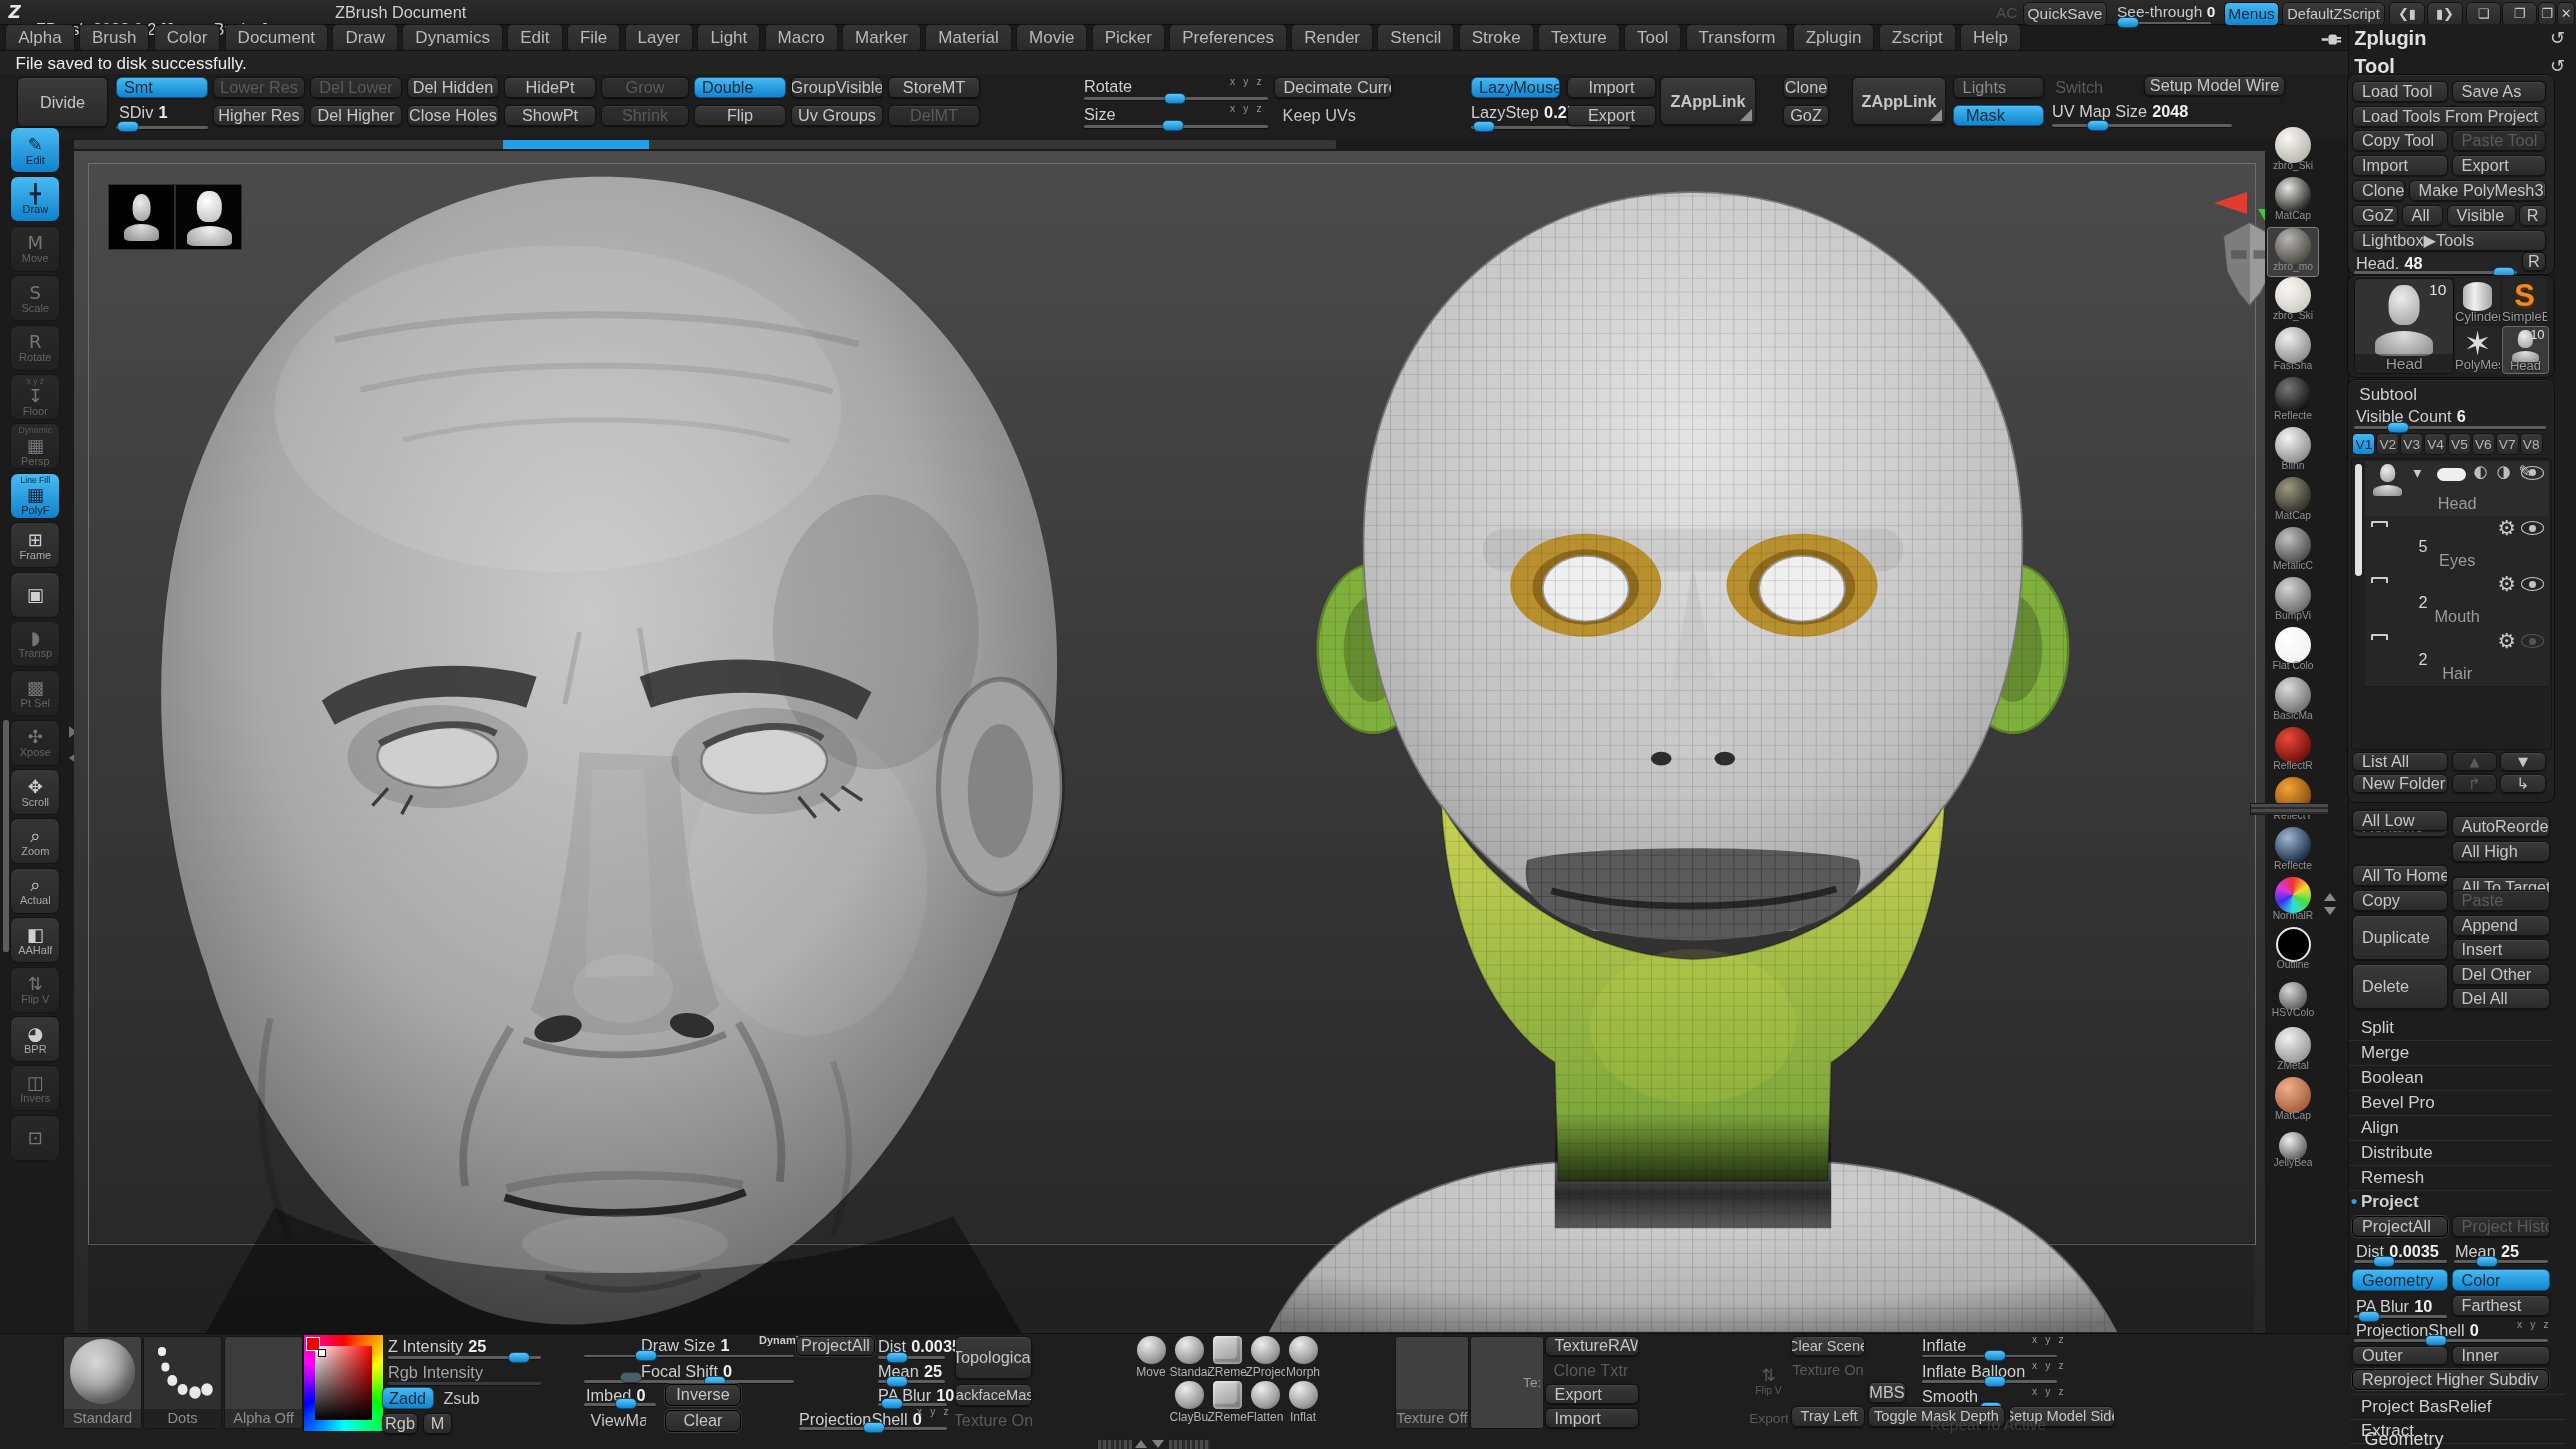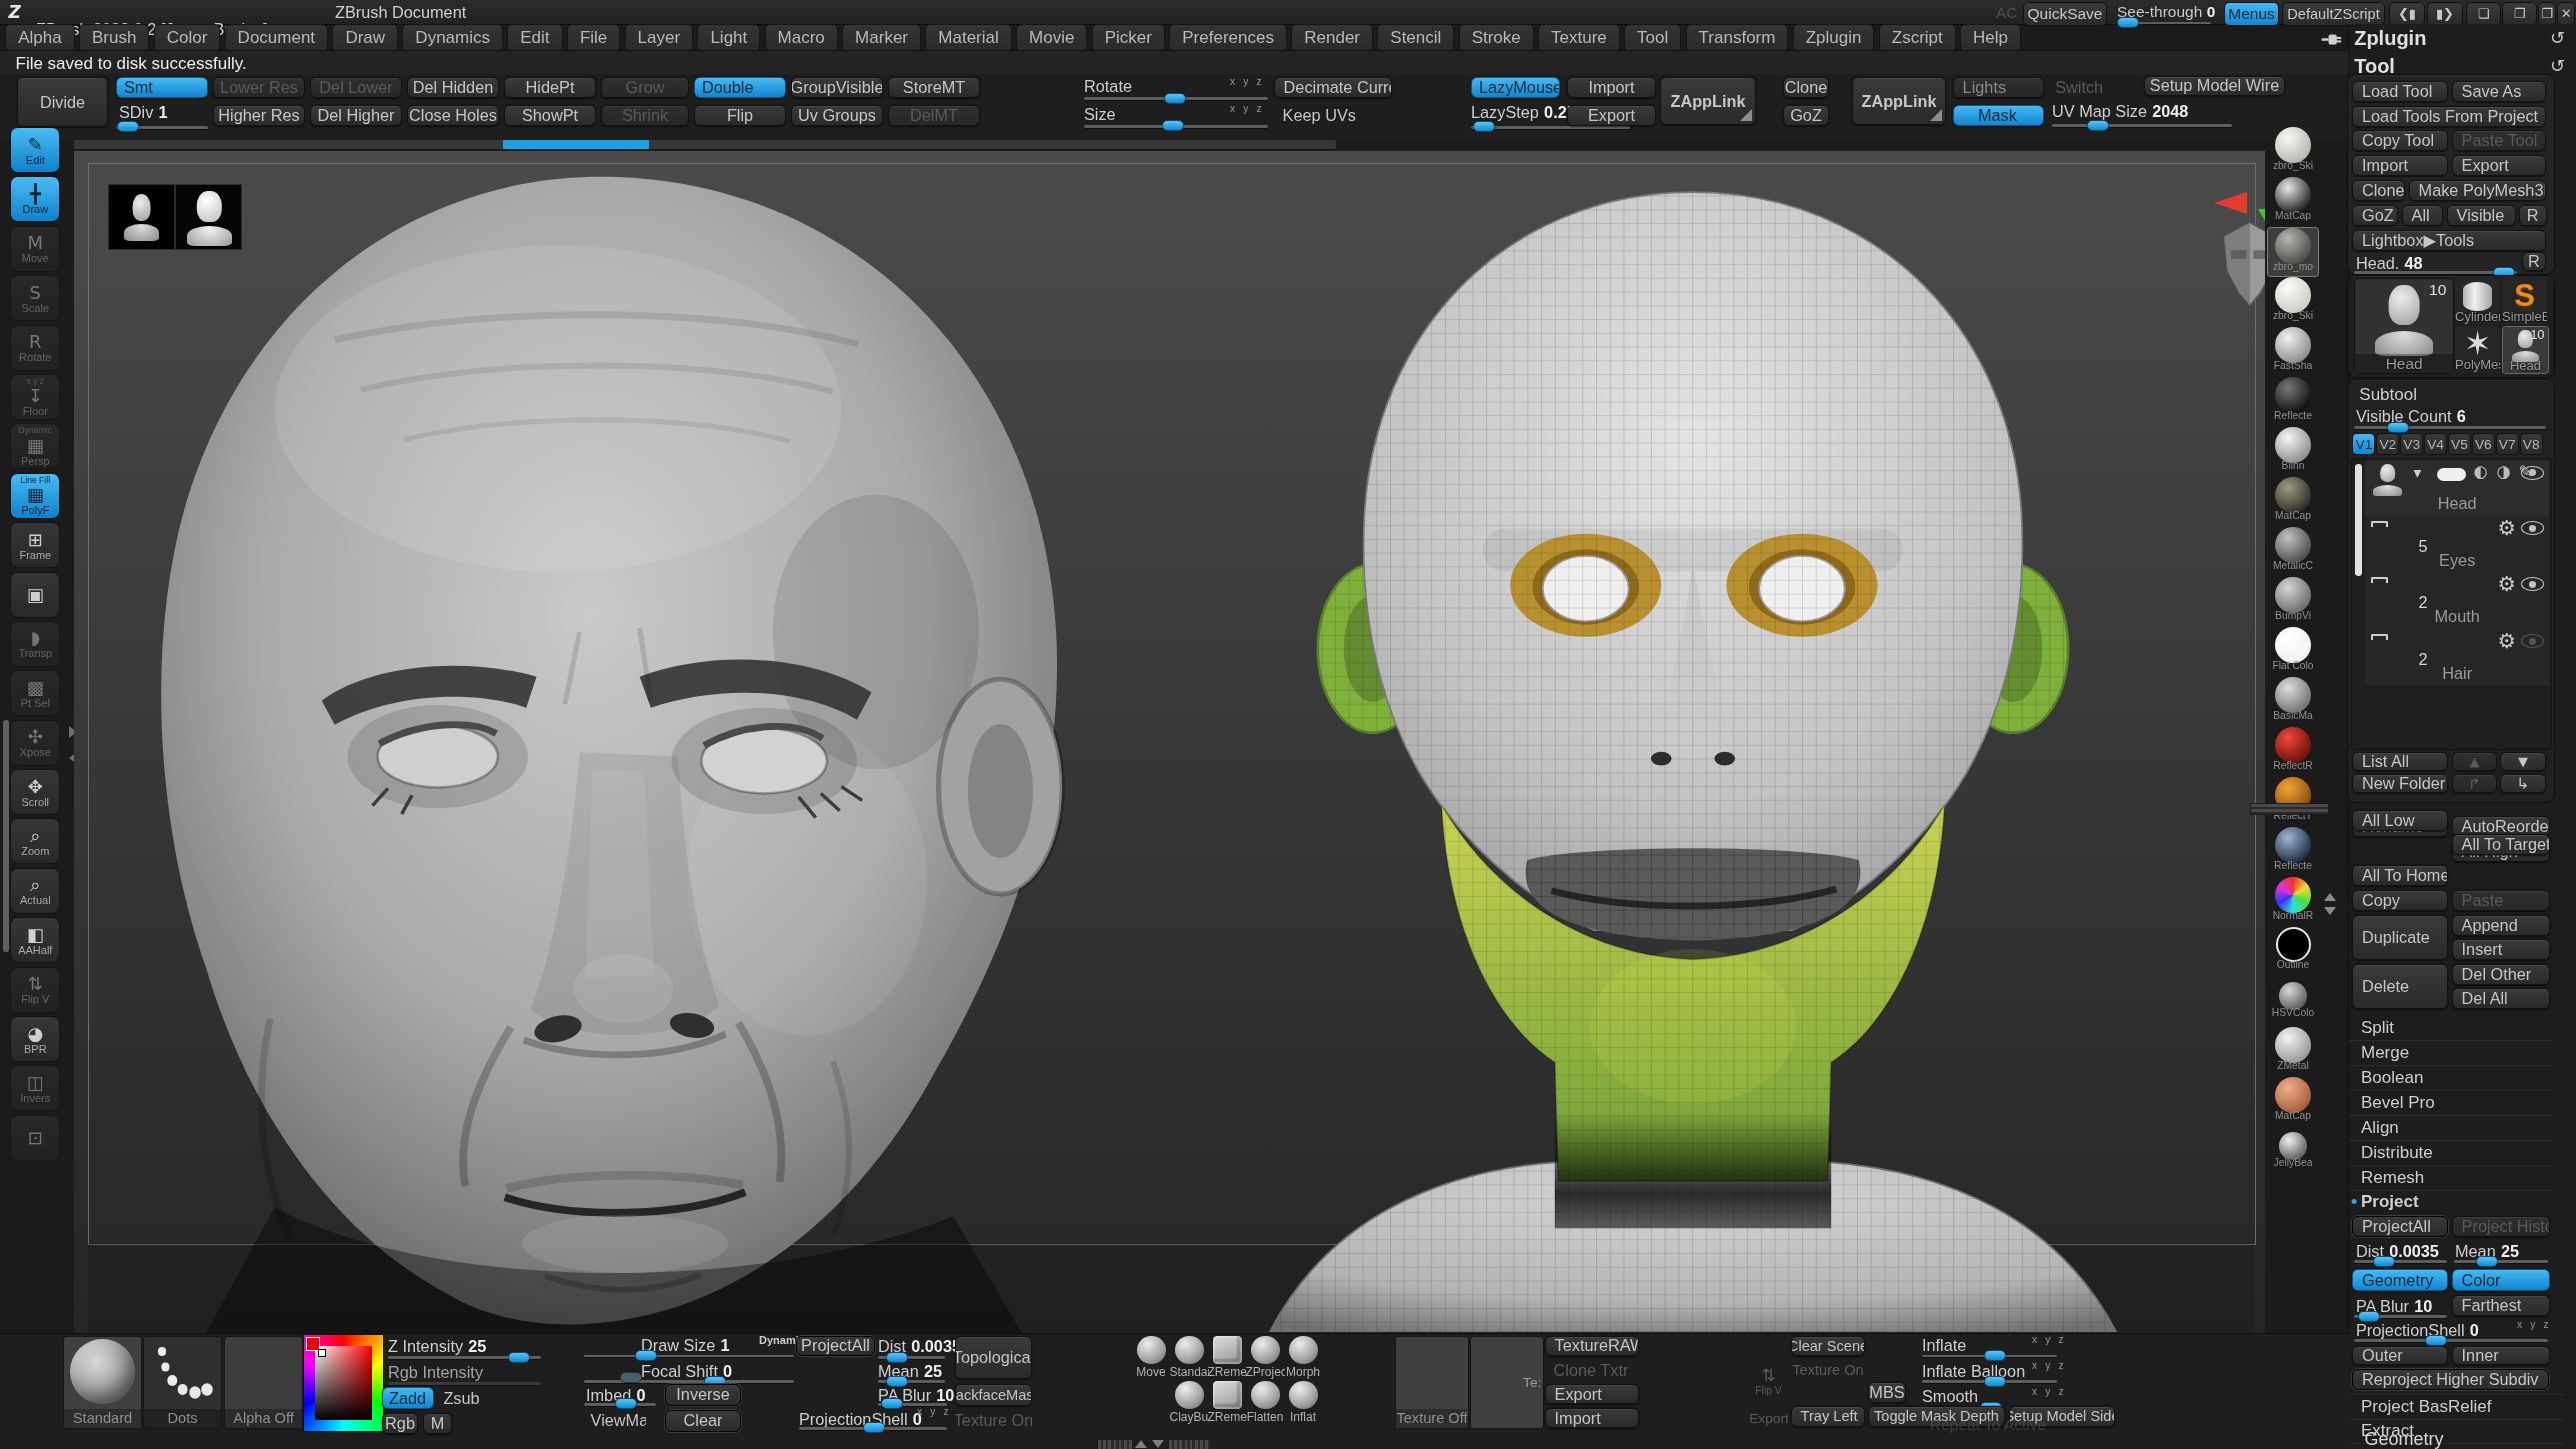--- a/index.html
+++ b/index.html
@@ -194,21 +194,21 @@
     <span class="sl-lab" style="left:1471px;top:29px"><span>LazyStep</span><b>0.25</b></span>
     <div class="track" style="left:1471px;top:52px;width:159px"></div>
     <div class="thumb" style="left:1473px;top:47px"></div>
     <div class="b" style="left:1567px;top:3.4px;width:89px;height:20.6px">Import</div>
     <div class="b" style="left:1567px;top:31px;width:89px;height:20.6px">Export</div>
     <div class="b fold" style="left:1660px;top:3.4px;width:96px;height:48px;font-weight:bold">ZAppLink</div>
     <div class="b" style="left:1783px;top:3.4px;width:46px;height:20.6px">Clone</div>
     <div class="b" style="left:1783px;top:31px;width:46px;height:20.6px">GoZ</div>
     <div class="b fold" style="left:1852px;top:3.4px;width:94px;height:48px;font-weight:bold">ZAppLink</div>
     <div class="b left bd" style="left:1953px;top:3.4px;width:91px;height:20.6px;color:#8a8a8a">Lights</div>
-    <div class="b bb" style="left:1953px;top:31px;width:91px;height:20.6px;justify-content:flex-start;padding-left:24px">Mask</div>
+    <div class="b bb" style="left:1953px;top:31px;width:91px;height:20.6px;justify-content:flex-start;padding-left:12px">Mask</div>
     <div class="b bd" style="left:2050px;top:3.4px;width:86px;height:20.6px;border:none;background:none;box-shadow:none;justify-content:flex-start;padding-left:5.2px">Switch</div>
     <div class="b" style="left:2144px;top:1.7px;width:141px;height:20.6px">Setup Model Wire</div>
     <span class="sl-lab" style="left:2052px;top:27.5px"><span>UV Map Size</span><b>2048</b></span>
     <div class="track" style="left:2052px;top:50px;width:180px"></div>
     <div class="thumb" style="left:2087px;top:46px"></div>
   </div>
 
   <div class="abs" style="left:74px;top:140px;width:1262px;height:8.6px;background:#363636;border-radius:1.7px">
     <div style="position:absolute;left:429px;top:0;width:146px;height:8.6px;background:#1ea0e8"></div>
   </div>
@@ -713,21 +713,21 @@
     <div class="b glyph" style="left:151px;top:728px;width:46px;height:19px;font-size:13px">▼</div>
     <div class="b left" style="left:3.4px;top:750px;width:96px;height:19px">New Folder</div>
     <div class="b bd glyph" style="left:103px;top:750px;width:45px;height:19px;font-size:15.5px">↱</div>
     <div class="b glyph" style="left:151px;top:750px;width:46px;height:19px;font-size:15.5px">↳</div>
 
     <div class="b left" style="left:3.4px;top:792px;width:96px;height:20.6px">Rename</div>
     <div class="b left" style="left:103px;top:792px;width:98px;height:20.6px">AutoReorder</div>
     <div class="b left" style="left:3.4px;top:786px;width:96px;height:20.6px">All Low</div>
     <div class="b left" style="left:103px;top:817px;width:98px;height:20.6px">All High</div>
     <div class="b left" style="left:3.4px;top:841px;width:96px;height:20.6px">All To Home</div>
-    <div class="b left" style="left:103px;top:810px;width:98px;height:20.6px">All To Target</div>
+    <div class="b left" style="left:103px;top:853px;width:98px;height:20.6px">All To Target</div>
     <div class="b left" style="left:3.4px;top:866px;width:96px;height:20.6px">Copy</div>
     <div class="b left bd" style="left:103px;top:866px;width:98px;height:20.6px">Paste</div>
     <div class="b left" style="left:3.4px;top:891px;width:96px;height:45px">Duplicate</div>
     <div class="b left" style="left:103px;top:891px;width:98px;height:20.6px">Append</div>
     <div class="b left" style="left:103px;top:915px;width:98px;height:20.6px">Insert</div>
     <div class="b left" style="left:3.4px;top:940px;width:96px;height:45px">Delete</div>
     <div class="b left" style="left:103px;top:940px;width:98px;height:20.6px">Del Other</div>
     <div class="b left" style="left:103px;top:964px;width:98px;height:20.6px">Del All</div>
 
     <div class="abs" style="left:0;top:992px;width:204px">

